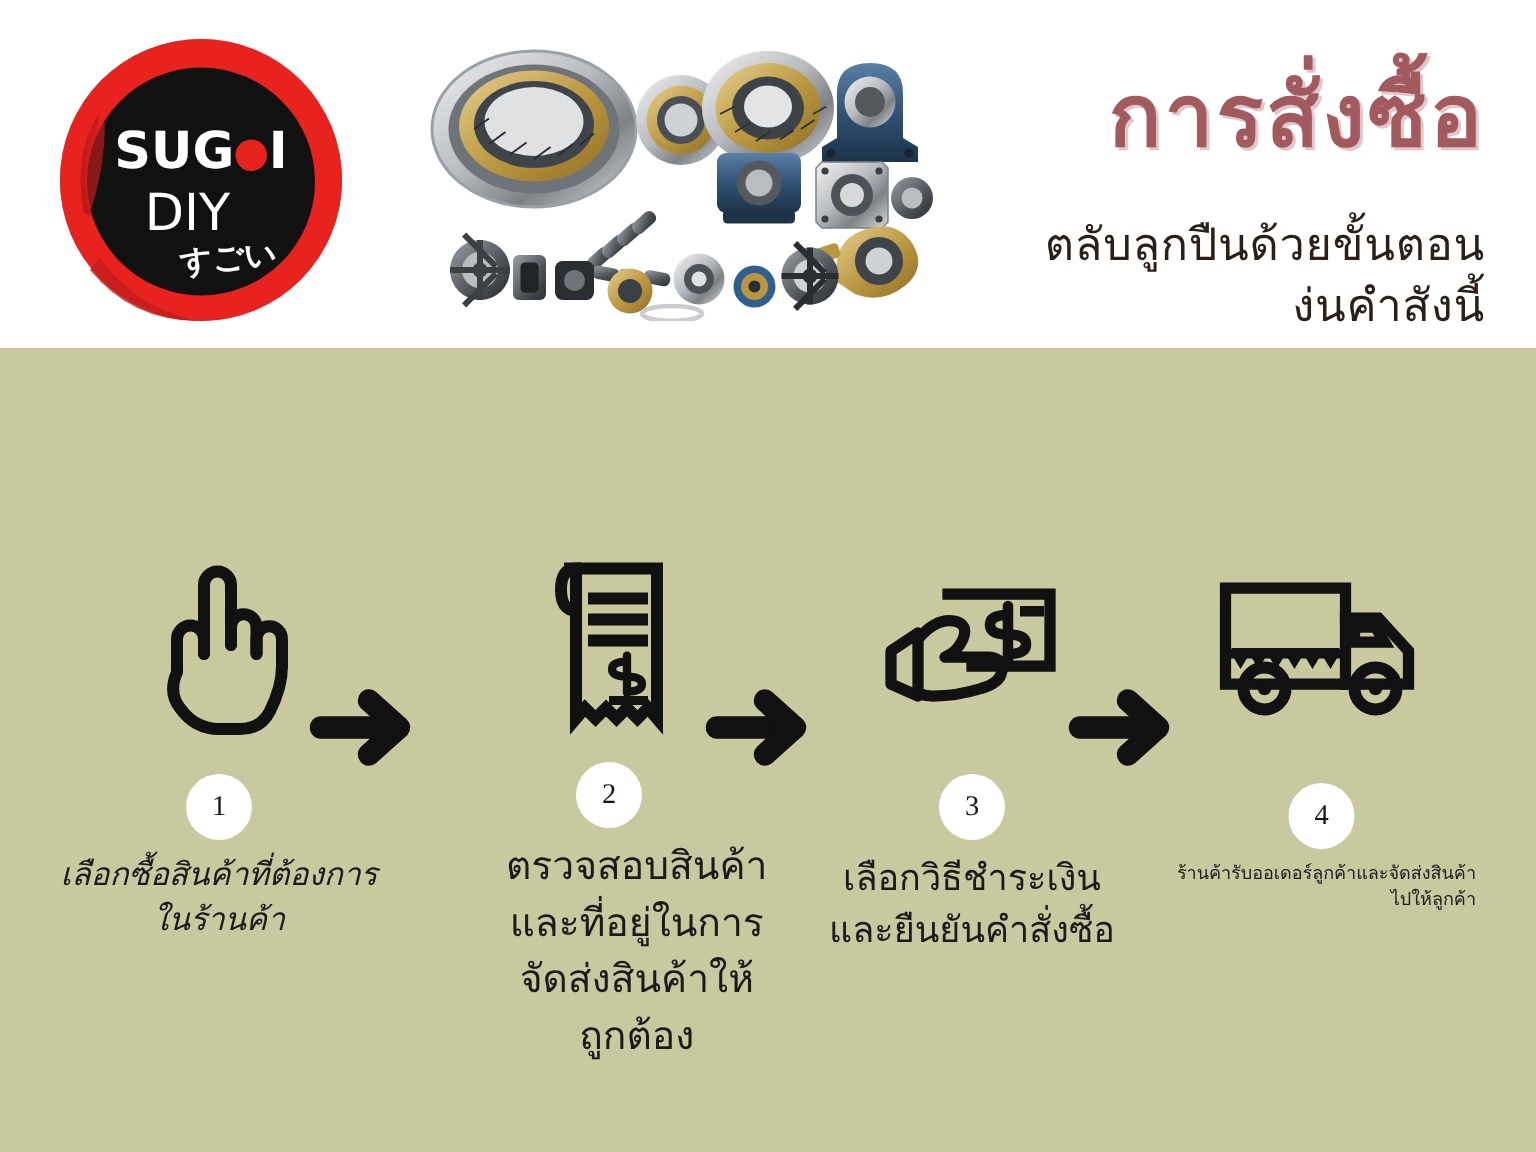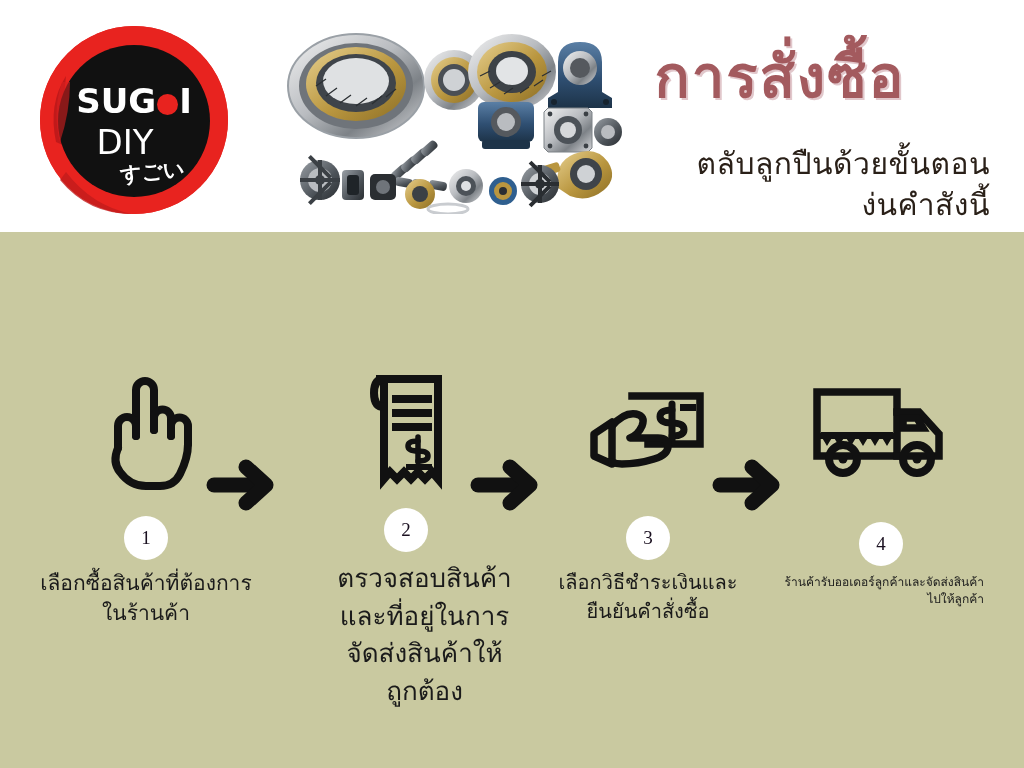--- a/index.html
+++ b/index.html
@@ -70,21 +70,21 @@
 
   
   .collage {
     position:absolute; left:282px; top:18px;
     width:340px; height:196px;
   }
 
   
   .title-main {
     position:absolute; right:34px; top:48px;
-    width:420px; text-align:center;
+    width:420px; text-align:right;
     font-family:"DejaVu Sans","Liberation Sans",sans-serif;
     font-size:58px; font-weight:bold;
     color:#a35a5e;
     letter-spacing:2px;
     line-height:1;
     text-shadow:2px 2px 0 rgba(215,180,185,0.75);
     white-space:nowrap;
   }
   .title-sub {
     position:absolute; right:34px; top:144px;
@@ -130,23 +130,23 @@
     color:#1a1a1a;
     line-height:1.45;
   }
 
   
   #step-1 { left:40px;  width:212px; }
   #step-2 { left:300px; width:212px; }
   #step-3 { left:548px; width:200px; }
   #step-4 { left:778px; width:206px; }
 
-  #step-1 .step-caption { font-size:21px; }
+  #step-1 .step-caption { font-size:21px;font-style:italic; }
   #step-2 .step-caption { font-size:26px;margin-left:37px; }
-  #step-3 .step-caption { font-size:20px; }
+  #step-3 .step-caption { font-size:24px; }
   #step-4 .step-caption { font-size:12px;text-align:right; }
 
   #step-2 .num-circle { margin-top:16px; }
   #step-4 .num-circle { margin-top:30px; }
 
   .arrow {
     position:absolute;
     top:222px;
     width:74px; height:62px;
   }

